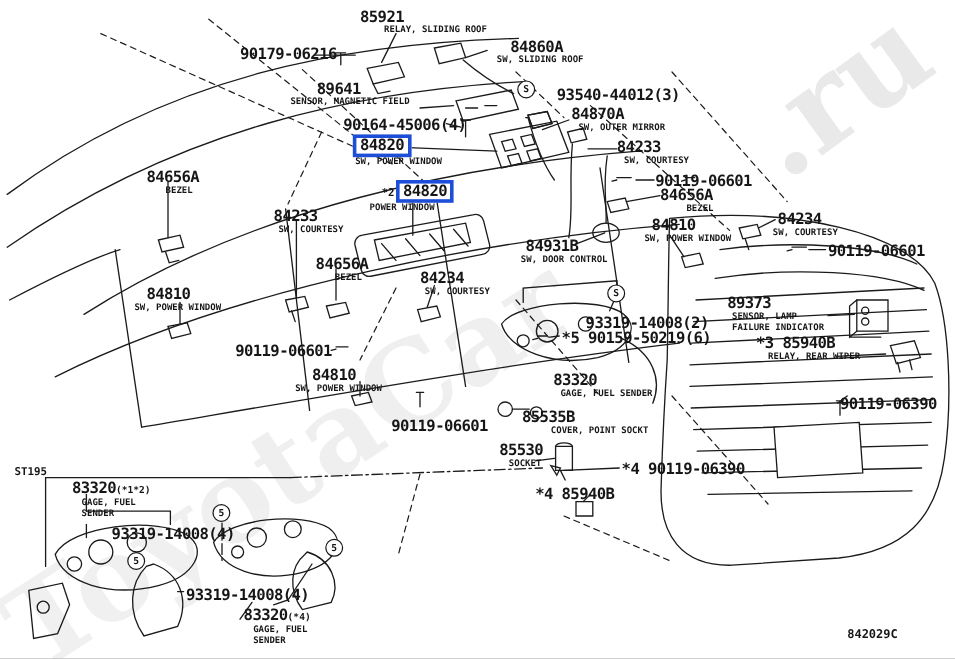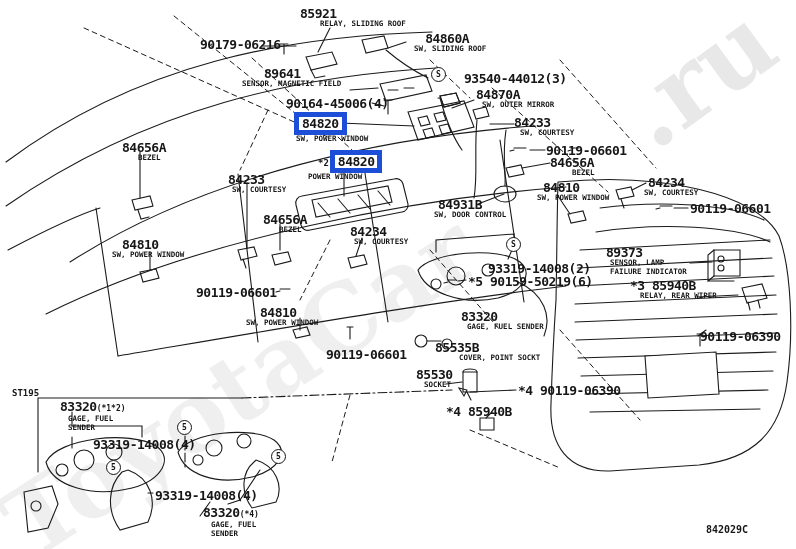--- a/index.html
+++ b/index.html
@@ -6,21 +6,21 @@
   .stage{position:relative;width:796px;height:549px;background:#fff;overflow:hidden;
          font-family:"DejaVu Sans Mono","Liberation Mono",monospace;color:#161616;}
   .artwork{position:absolute;left:0;top:0;z-index:1;pointer-events:none;}
   .watermark{position:absolute;z-index:0;font-family:"DejaVu Serif","Liberation Serif",serif;
              font-weight:bold;color:#2b2b2b;pointer-events:none;white-space:nowrap;}
   .wm-a{left:-30px;top:330px;font-size:96px;opacity:0.07;transform:rotate(-33deg);}
   .wm-b{left:618px;top:18px;font-size:100px;opacity:0.10;transform:rotate(-36deg);}
   .label{position:absolute;z-index:3;white-space:nowrap;line-height:13px;}
   .part{font-size:13px;font-weight:bold;letter-spacing:-0.5px;}
   .part.small{font-size:9px;letter-spacing:0;}
-  .part.boxed{border:5px solid #1d4ed8;padding:0 3px;background:#fff;display:inline-block;line-height:13px;}
+  .part.boxed{border:3px solid #1d4ed8;padding:0 3px;background:#fff;display:inline-block;line-height:13px;}
   .prefix{font-size:9px;font-weight:bold;margin-right:1px;}
   .suffix{font-size:8px;font-weight:bold;}
   .desc{font-size:7.5px;font-weight:bold;letter-spacing:0;line-height:8.5px;white-space:pre;}
   .marker{position:absolute;z-index:3;width:13px;height:13px;border:1.3px solid #161616;border-radius:50%;
           background:#fff;font-size:8px;font-weight:bold;display:flex;align-items:center;justify-content:center;}
   .legend{position:absolute;z-index:3;left:556px;top:481px;font-size:8px;font-weight:bold;line-height:8.5px;}
   .legend::after{content:"";display:block;width:66px;border-bottom:1.2px solid #161616;margin-top:2px;}
   .corner-code{position:absolute;z-index:3;left:706px;top:524px;font-size:10px;font-weight:bold;}
 </style>
 </head>

